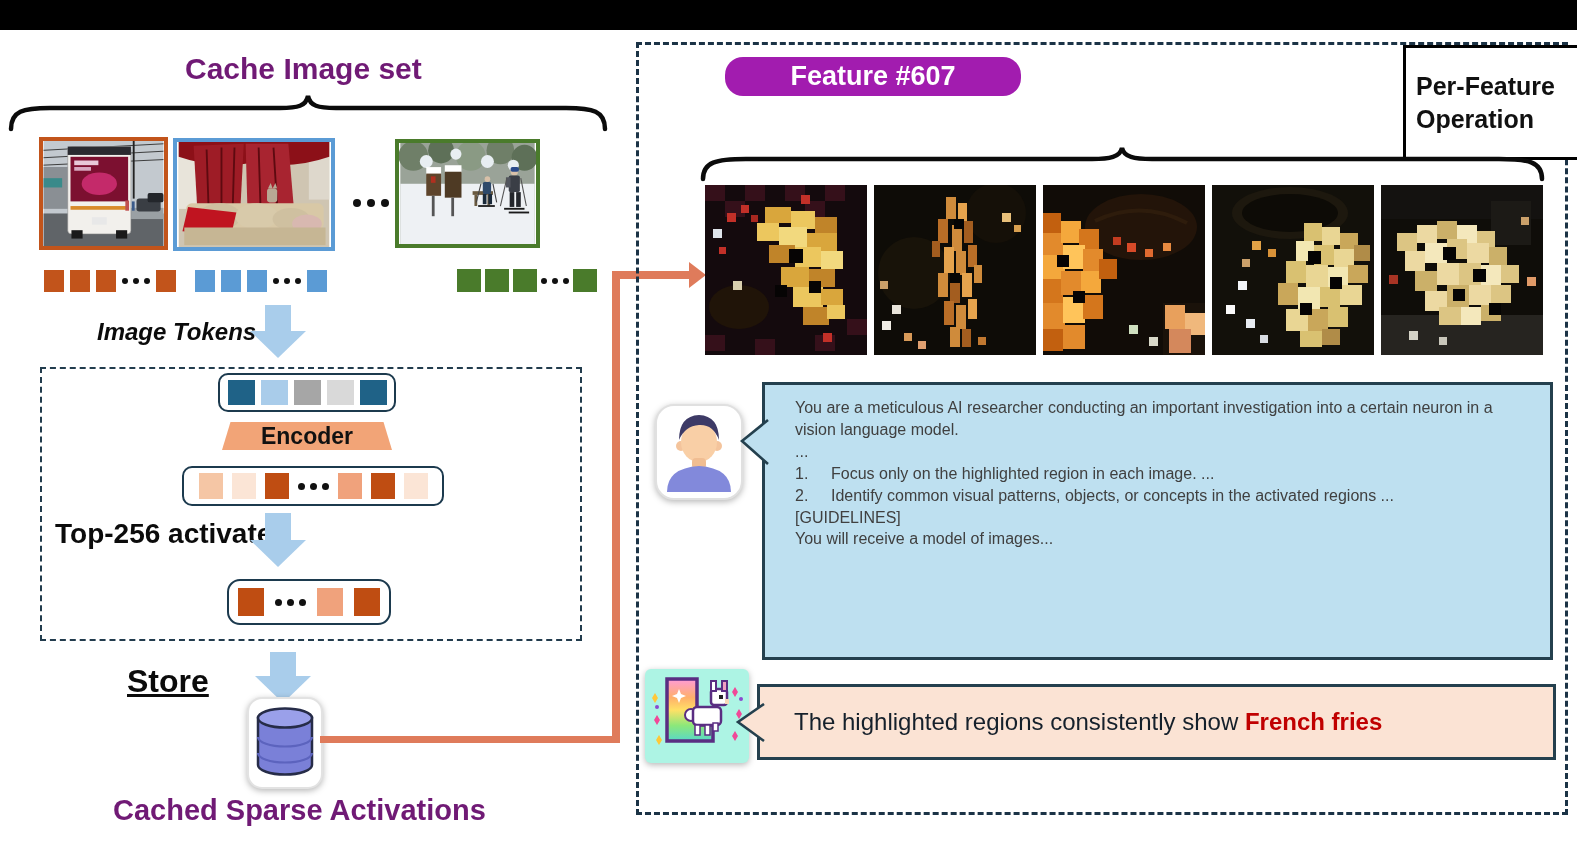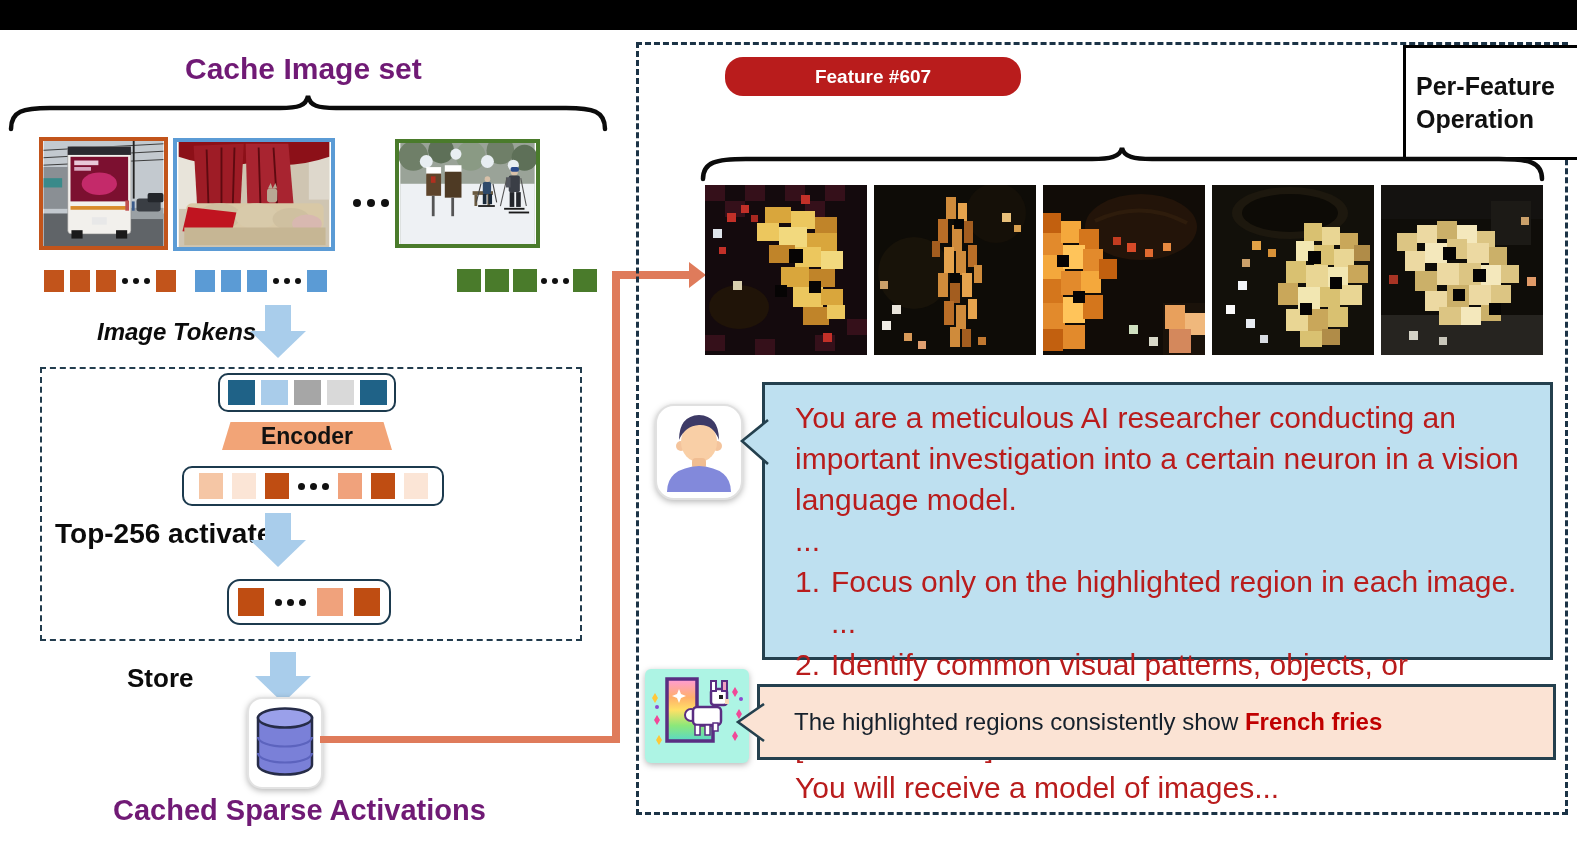--- a/index.html
+++ b/index.html
@@ -19,30 +19,30 @@
   .strip .tokdots i{width:7px;height:7px;}
   .dashbox{border:2px dashed #223c4d;background:transparent;}
   .encoder{background:#f2a477;clip-path:polygon(5% 0,95% 0,100% 100%,0 100%);
            display:flex;align-items:center;justify-content:center;font-size:23px;font-weight:700;}
   
   .bshaft{background:#a9cdeb;}
   .bhead{width:0;height:0;border-left:28px solid transparent;border-right:28px solid transparent;
          border-top:27px solid #a9cdeb;}
   
   .panel{border:3px dashed #1b3346;}
-  .badge{background:#b91c1c;border-radius:18px;color:#fff;font-size:19px;font-weight:700;
+  .badge{background:#a21caf;border-radius:18px;color:#fff;font-size:27px;font-weight:700;
          display:flex;align-items:center;justify-content:center;}
   .pfo{border:3px solid #000;background:#fff;font-size:25px;font-weight:700;line-height:1.3;
        padding:22px 10px;box-sizing:border-box;margin-left:48px;}
   .conn{background:#df7b5b;}
   .connhead{width:0;height:0;border-top:13px solid transparent;border-bottom:13px solid transparent;
             border-left:17px solid #df7b5b;}
   .bubble{background:#bee0f0;border:3px solid #24404e;box-sizing:border-box;}
   .bubble.peach{background:#fbe3d4;}
-  .btext{font-size:30px;line-height:1.37;color:#b91c1c;}
+  .btext{font-size:16px;line-height:1.37;color:#404040;}
   .bitem{display:flex;}
   .bitem .mk{width:36px;flex:none;}
   .resp{font-size:24px;color:#15202b;white-space:nowrap;}
   .resp .hl{font-weight:700;}
   .sticker{filter:drop-shadow(0 2px 3px rgba(0,0,0,.28));}
   .imgframe{box-sizing:border-box;}
 </style>
 </head>
 <body>
 
@@ -219,21 +219,21 @@
       <span class="tok" style="width: 26px; height: 28px; background: rgb(191, 77, 18);"></span>
       <span class="tokdots">
         <i></i>
         <i></i>
         <i></i>
       </span>
       <span class="tok" style="width: 26px; height: 28px; background: rgb(240, 162, 124);"></span>
       <span class="tok" style="width: 26px; height: 28px; background: rgb(191, 77, 18);"></span>
     </div>
 
-  <div class="abs lbl" style="left:127px;top:663px;font-size:26px;">Store</div>
+  <div class="abs lbl" style="left:127px;top:663px;font-size:32px;text-decoration:underline;">Store</div>
   <div class="abs bshaft" style="left:270px;top:652px;width:26px;height:25px;"></div>
   <div class="abs bhead" style="left:255px;top:676px;"></div>
 
   <svg class="abs sticker" style="left:246px;top:696px;" width="78" height="94" viewBox="0 0 78 94">
     <rect x="2" y="2" width="74" height="90" rx="14" fill="#fff" stroke="#e2e2e2" stroke-width="2"></rect>
     <path d="M12,22 v47 a27,9.5 0 0 0 54,0 v-47 z" fill="#7a80d8" stroke="#262c48" stroke-width="2.5"></path>
     <path d="M12,41 a27,9.5 0 0 0 54,0" fill="none" stroke="#5c63be" stroke-width="2.2"></path>
     <path d="M12,57 a27,9.5 0 0 0 54,0" fill="none" stroke="#5c63be" stroke-width="2.2"></path>
     <ellipse cx="39" cy="22" rx="27" ry="9.5" fill="#9aa0ea" stroke="#262c48" stroke-width="2.5"></ellipse>
   </svg>

